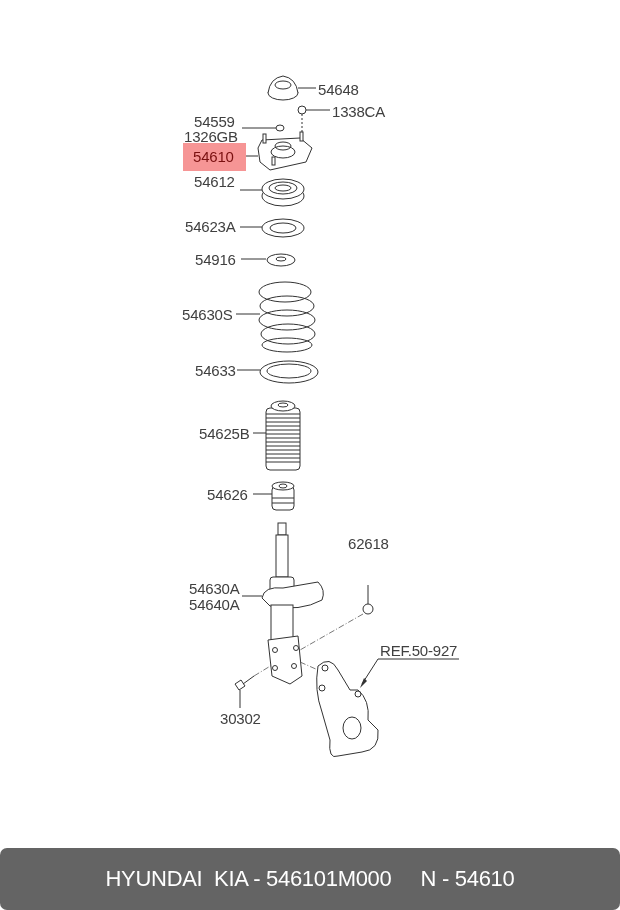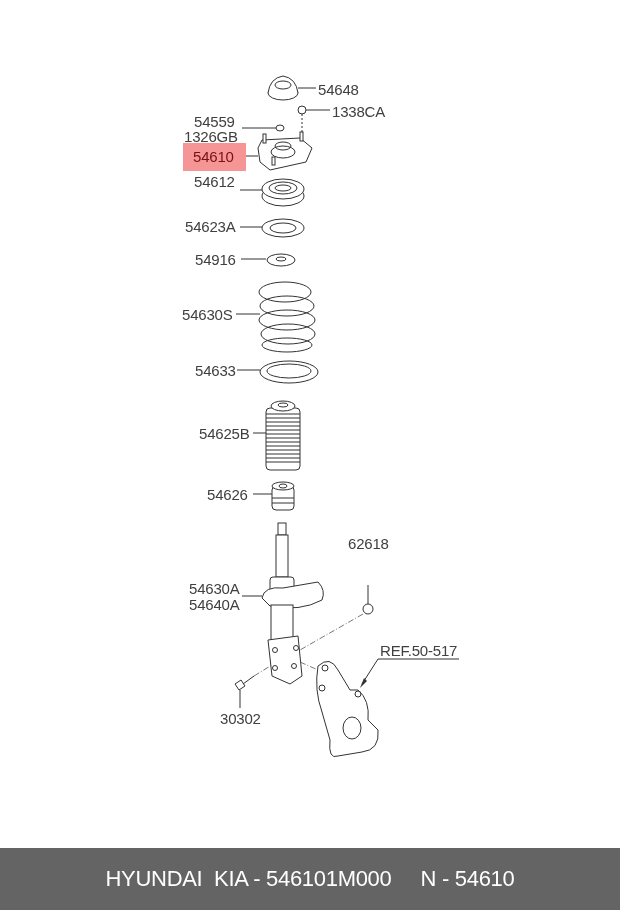--- a/index.html
+++ b/index.html
@@ -12,21 +12,21 @@
   .label {
     position: absolute; font-size: 15px; color: #404040; line-height: 16px;
     white-space: nowrap; letter-spacing: -0.2px;
   }
   .highlight {
     position: absolute; background: #f58a8a; opacity: 0.9;
   }
   .label.hl { color: #7a1010; }
   #footer {
     position: absolute; left: 0; top: 848px; width: 620px; height: 62px;
-    background: #646464; display: flex; align-items: center; justify-content: center;
+    background: #646464; display: flex; align-items: center; justify-content: center; border-radius: 7px;
   }
   #footer span {
     color: #ffffff; font-size: 22px; white-space: pre; letter-spacing: -0.3px;
   }
   svg { position: absolute; left: 0; top: 0; }
   .p { fill: none; stroke: #333; stroke-width: 1; }
   .pf { fill: #fff; stroke: #333; stroke-width: 1; }
   .ln { stroke: #333; stroke-width: 1; fill: none; }
   .dash { stroke: #555; stroke-width: 0.8; stroke-dasharray: 6 2 1 2; fill: none; }
 </style>
@@ -164,19 +164,19 @@
   <div class="label" style="left:194px; top:174px;">54612</div>
   <div class="label" style="left:185px; top:219px;">54623A</div>
   <div class="label" style="left:195px; top:252px;">54916</div>
   <div class="label" style="left:182px; top:307px;">54630S</div>
   <div class="label" style="left:195px; top:363px;">54633</div>
   <div class="label" style="left:199px; top:426px;">54625B</div>
   <div class="label" style="left:207px; top:487px;">54626</div>
   <div class="label" style="left:189px; top:581px;">54630A</div>
   <div class="label" style="left:189px; top:597px;">54640A</div>
   <div class="label" style="left:348px; top:536px;">62618</div>
-  <div class="label" style="left:380px; top:643px;">REF.50-517</div>
+  <div class="label" style="left:380px; top:643px;">REF.50-927</div>
   <div class="label" style="left:220px; top:711px;">30302</div>
 </div>
 
 <div id="footer">
   <span>HYUNDAI  KIA - 546101M000     N - 54610</span>
 </div>
 
 </body></html>

